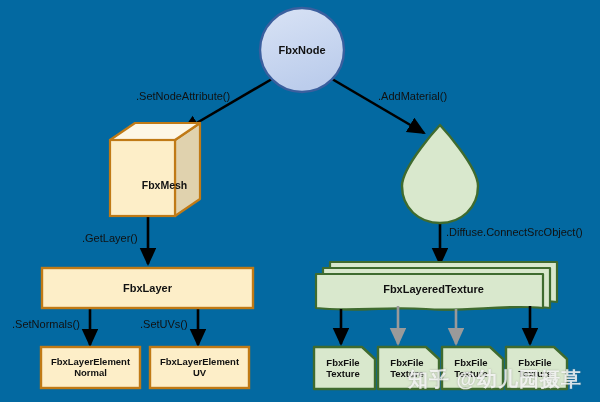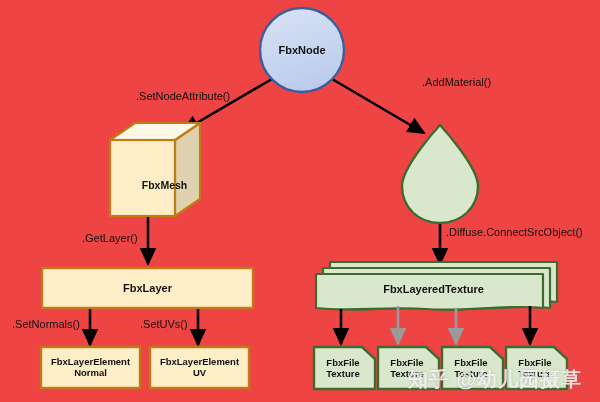--- a/index.html
+++ b/index.html
@@ -5,21 +5,21 @@
 <style>
   html, body {
     margin: 0;
     padding: 0;
     background: #ffffff;
   }
   #canvas {
     position: relative;
     width: 600px;
     height: 402px;
-    background: #ef4444;
+    background: #0369a1;
     font-family: "Liberation Sans", sans-serif;
     overflow: hidden;
   }
   #svg-layer {
     position: absolute;
     left: 0;
     top: 0;
     width: 600px;
     height: 402px;
   }
@@ -184,21 +184,21 @@
 Texture</div>
 
   <div class="node-label" style="left:442px; top:355px; width:58px; height:28px; font-size:9.5px;">FbxFile
 Texture</div>
 
   <div class="node-label" style="left:506px; top:355px; width:58px; height:28px; font-size:9.5px;">FbxFile
 Texture</div>
 
   <div class="edge-label" style="left:136px; top:90px;">.SetNodeAttribute()</div>
 
-  <div class="edge-label" style="left:378px; top:76px;margin-left:44px;">.AddMaterial()</div>
+  <div class="edge-label" style="left:378px; top:90px;">.AddMaterial()</div>
 
   <div class="edge-label" style="left:82px; top:232px;">.GetLayer()</div>
 
   <div class="edge-label" style="left:446px; top:226px;">.Diffuse.ConnectSrcObject()</div>
 
   <div class="edge-label" style="left:12px; top:318px;">.SetNormals()</div>
 
   <div class="edge-label" style="left:140px; top:318px;">.SetUVs()</div>
 
 

